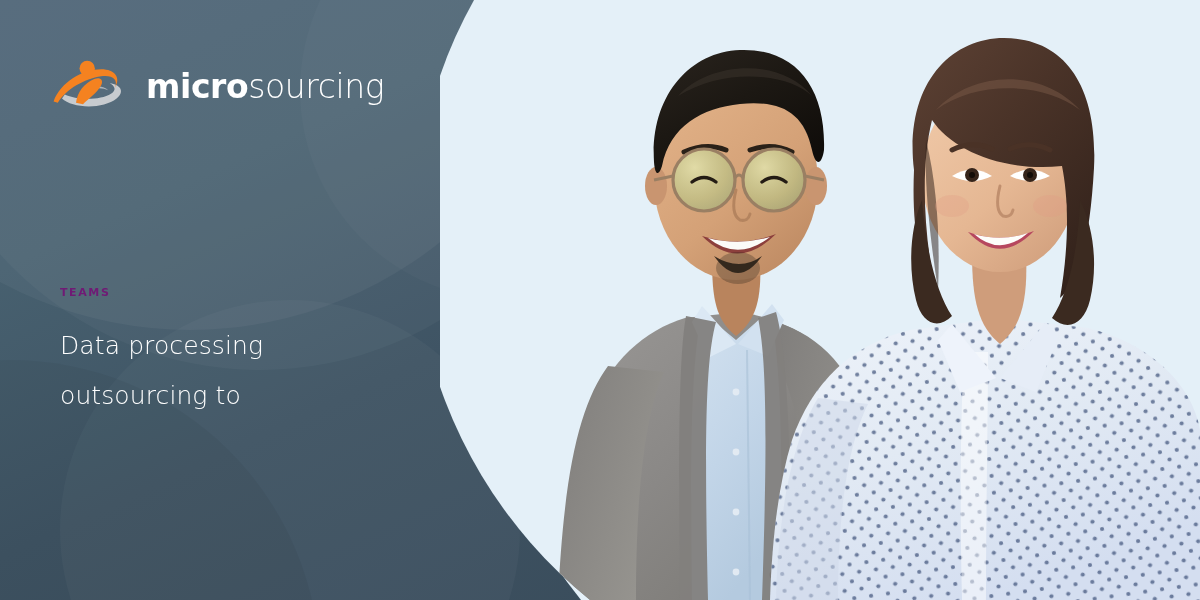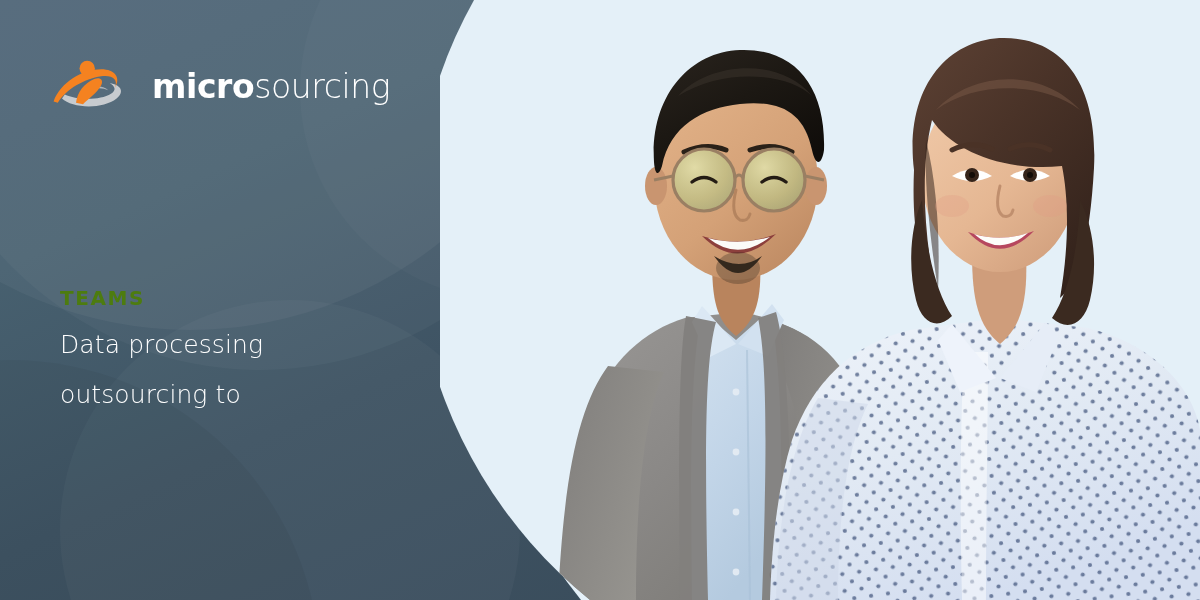--- a/index.html
+++ b/index.html
@@ -56,43 +56,43 @@
     background:rgba(0,0,0,0.045);
   }
   .deco-5{
     left:300px;top:-120px;width:420px;height:420px;
     background:rgba(255,255,255,0.025);
   }
 
   
   .logo{
     position:absolute;left:48px;top:58px;
-    display:flex;align-items:center;gap:20px;
+    display:flex;align-items:center;gap:14px;
     z-index:40;
   }
   .logo-mark{width:84px;height:56px;display:block;}
   .logo-word{
     font-family:"DejaVu Sans", sans-serif;
     font-size:33px;line-height:1;color:#ffffff;
     letter-spacing:-0.4px;white-space:nowrap;
   }
   .logo-word .w-bold{font-weight:700;}
   .logo-word .w-light{font-weight:300;}
 
   
   .copy{
     position:absolute;left:60px;top:286px;
     width:380px;z-index:40;
   }
   .eyebrow{
     font-family:"DejaVu Sans", sans-serif;
-    font-size:20px;font-weight:700;
+    font-size:11px;font-weight:700;
     letter-spacing:1.6px;
-    color:#4d7c0f;
-    margin:0 0 10px 0;
+    color:#701a75;
+    margin:0 0 22px 0;
   }
   .headline{
     margin:0;
     font-family:"DejaVu Sans", sans-serif;
     font-weight:300;
     font-size:25px;
     line-height:50px;
     color:#ffffff;
     letter-spacing:0.1px;
   }

